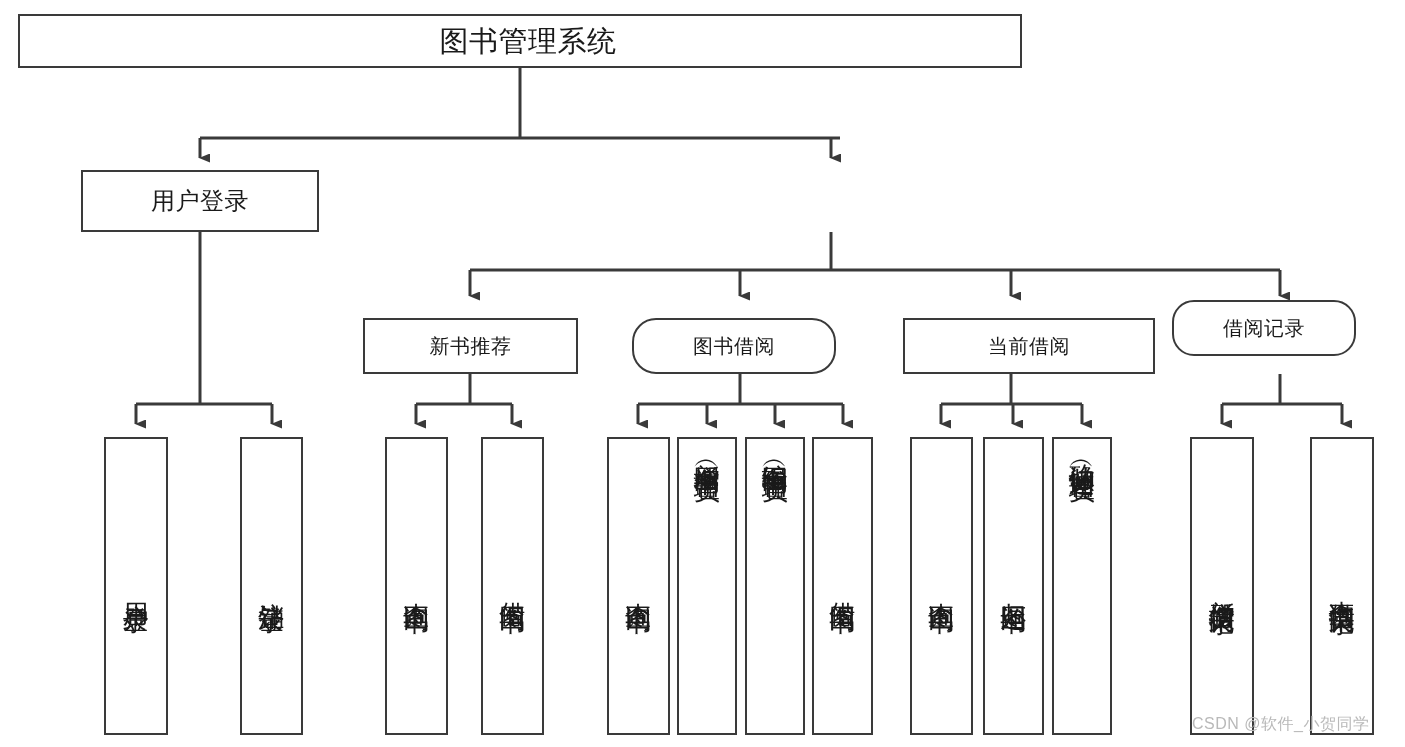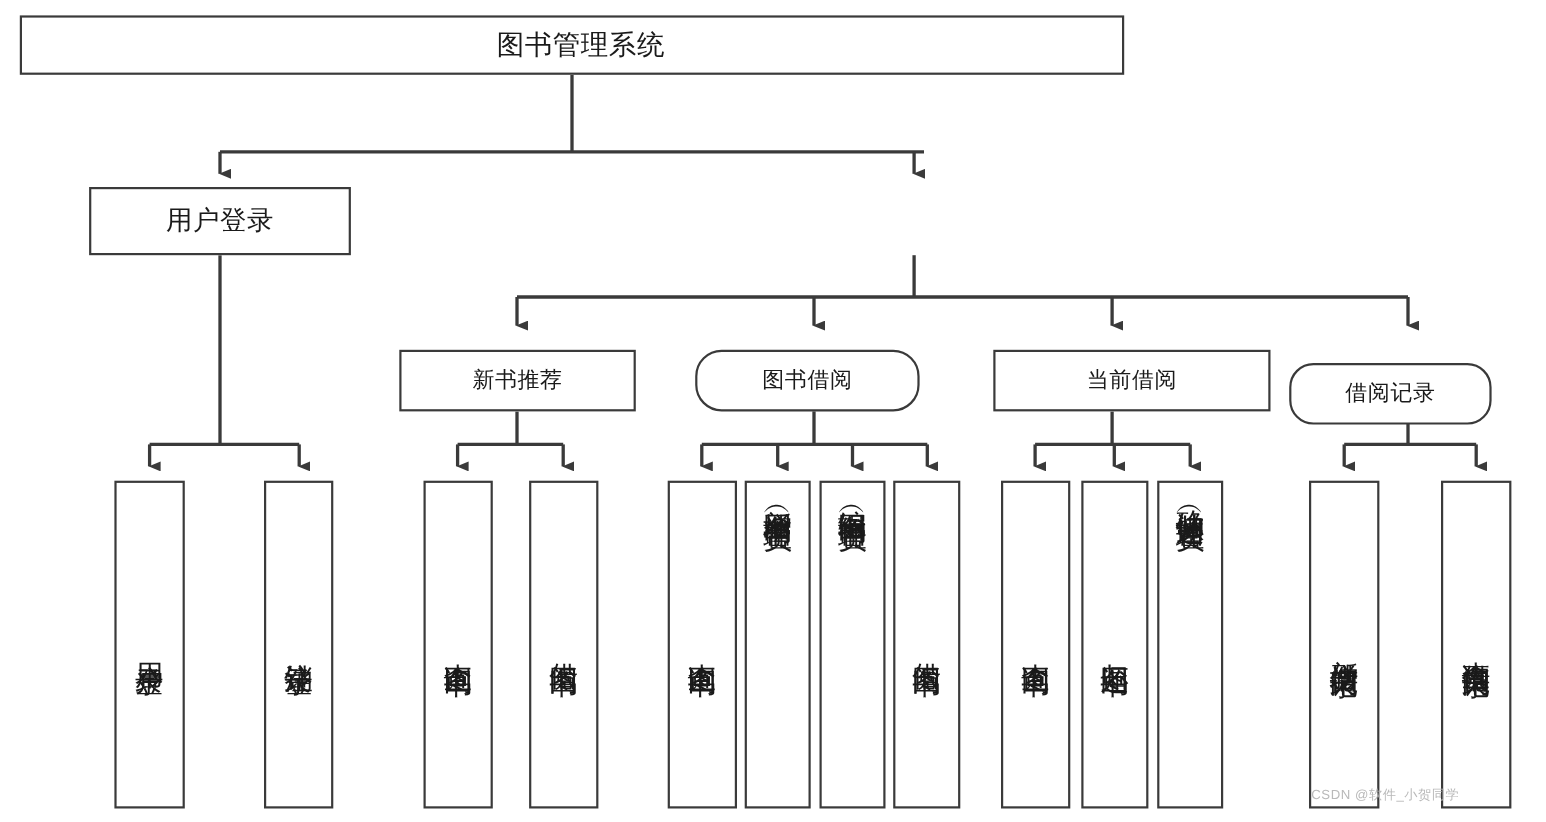--- a/index.html
+++ b/index.html
@@ -33,21 +33,21 @@
     display: flex;
     align-items: center;
     justify-content: center;
     color: #1a1a1a;
   }
   .node .label {
     white-space: nowrap;
     line-height: 1.05;
     letter-spacing: 0.5px;
   }
-  .node.root .label { font-size: 25px; margin-left: 16px; }
+  .node.root .label { font-size: 29px; margin-left: 16px; }
   .node.lvl2 .label { font-size: 24px; }
   .node.lvl3 .label { font-size: 20px; }
 
   .node.leaf {
     align-items: flex-start;
     justify-content: center;
     padding-top: 0px;
   }
   .node.leaf .label {
     writing-mode: vertical-rl;
@@ -58,21 +58,21 @@
     white-space: nowrap;
   }
   .node.leaf.centered { align-items: center; }
   .node.leaf.topaligned { align-items: flex-start; }
   .node.leaf.topaligned .label { margin-top: 4px; }
 
   #watermark {
     position: absolute;
     left: 1192px;
     top: 714px;
-    font-size: 12px;
+    font-size: 16px;
     color: #b9b9b9;
     white-space: nowrap;
     letter-spacing: 0.5px;
   }
 </style>
 </head>
 <body>
 
 <div id="canvas">
 
@@ -136,21 +136,21 @@
 
   <div class="node lvl3" style="left:363px; top:318px; width:215px; height:56px;">
     <span class="label">新书推荐</span>
   </div>
   <div class="node lvl3" style="left:632px; top:318px; width:204px; height:56px;border-radius:24px;">
     <span class="label">图书借阅</span>
   </div>
   <div class="node lvl3" style="left:903px; top:318px; width:252px; height:56px;">
     <span class="label">当前借阅</span>
   </div>
-  <div class="node lvl3" style="left:1172px; top:330px; width:184px; height:56px;border-radius:22px;">
+  <div class="node lvl3" style="left:1172px; top:300px; width:184px; height:56px;border-radius:22px;">
     <span class="label">借阅记录</span>
   </div>
 
   <div class="node leaf centered" style="left:104px; top:437px; width:64px; height:298px;">
     <span class="label">用户登录</span>
   </div>
   <div class="node leaf centered" style="left:240px; top:437px; width:63px; height:298px;">
     <span class="label">注销登录</span>
   </div>
   <div class="node leaf centered" style="left:385px; top:437px; width:63px; height:298px;">

